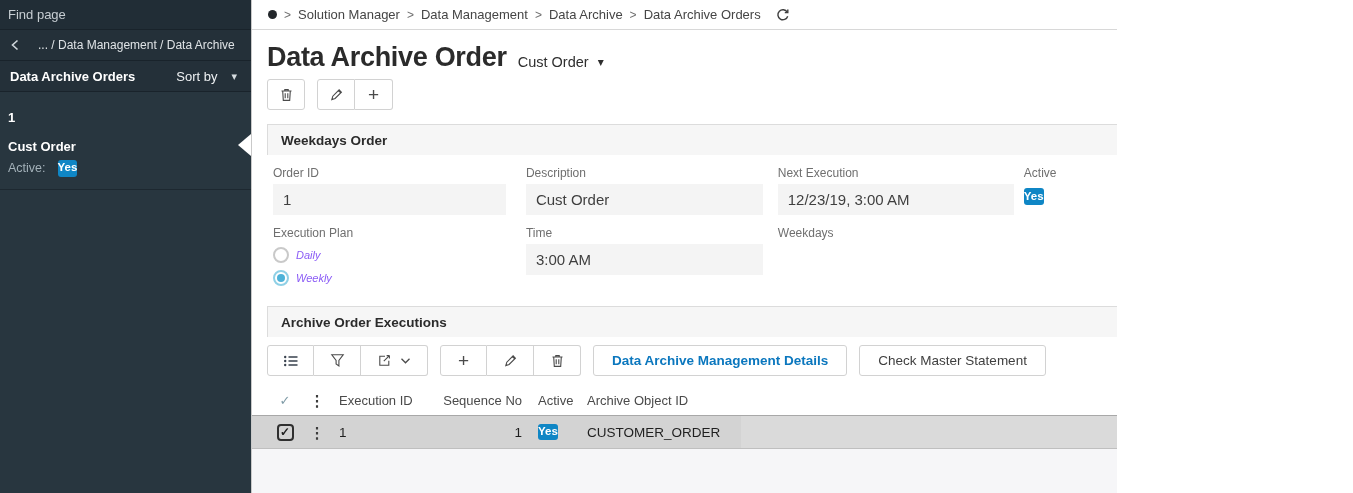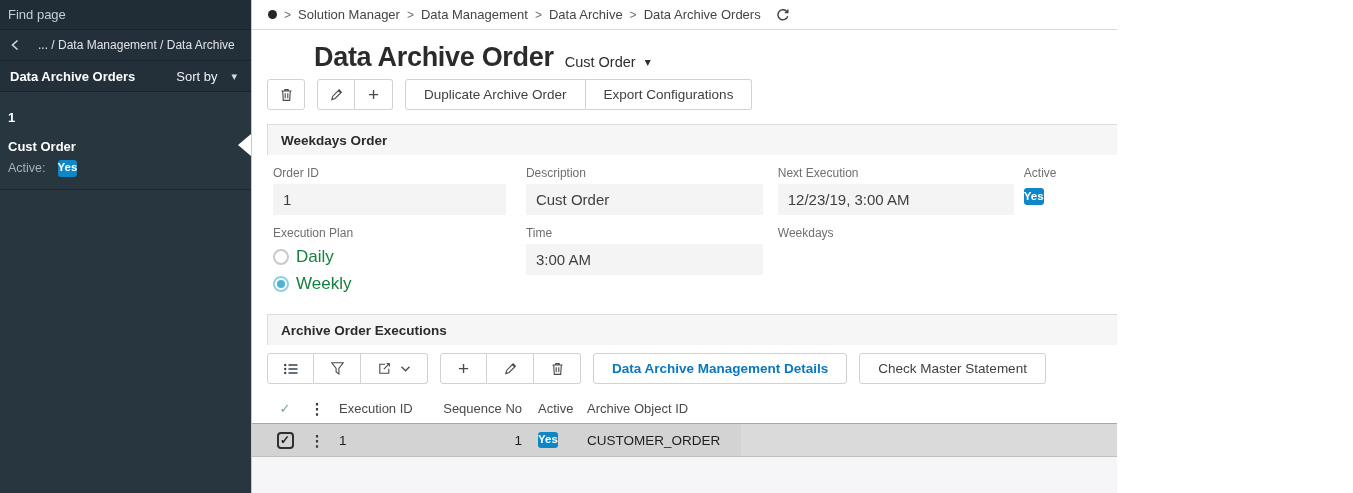--- a/index.html
+++ b/index.html
@@ -36,21 +36,21 @@
   
   main { flex:1; display:flex; flex-direction:column; background:#fff; min-width:0; }
   .topbar { height:30px; border-bottom:1px solid #d8d8d8; display:flex; align-items:center;
             padding-left:16px; font-size:13px; color:#454545; flex:0 0 auto; }
   .home-dot { width:9px; height:9px; border-radius:50%; background:#23272b; display:inline-block; cursor:pointer; }
   .bsep { color:#6f6f6f; margin:0 7px; font-size:12px; }
   .crumb { cursor:pointer; }
   .refresh-btn { margin-left:14px; display:inline-flex; cursor:pointer; }
 
   .page-header { display:flex; align-items:center; padding:12px 0 0 15px; flex:0 0 auto; }
-  .page-header h1 { font-size:27px; font-weight:bold; color:#2b2b2b; letter-spacing:-0.3px;margin-left:47px; }
+  .page-header h1 { font-size:27px; font-weight:bold; color:#2b2b2b; letter-spacing:-0.3px; }
   .subtitle-wrap { margin-left:11px; margin-top:8px; display:flex; align-items:center; gap:9px;
                    cursor:pointer; color:#2e2e2e; font-size:14.5px; }
   .subtitle-wrap .caret { font-size:12px; color:#2e2e2e; }
 
   .toolbar { display:flex; align-items:center; gap:12px; margin:6px 0 0 15px; flex:0 0 auto; }
   .btn { background:#fff; border:1px solid #d2d2d2; border-radius:3px; height:31px;
          display:inline-flex; align-items:center; justify-content:center;
          font-family:"Liberation Sans", sans-serif; font-size:13.5px; color:#3f3f3f;
          padding:0 18px; cursor:pointer; white-space:nowrap; }
   .btn.icon { width:38px; padding:0; }
@@ -77,21 +77,21 @@
   .flabel { font-size:12px; color:#6f6f6f; margin-bottom:4px; }
   .finput { height:31px; background:#f4f4f4; display:flex; align-items:center;
             padding-left:10px; font-size:15px; color:#3f3f3f; cursor:text; }
   .fbadge { margin-top:6px; }
 
   .radio-row { display:flex; align-items:center; margin-top:7px; gap:7px; cursor:pointer; }
   .radio { width:16px; height:16px; border-radius:50%; background:#fff; border:2px solid #c9c9c9;
            display:flex; align-items:center; justify-content:center; }
   .radio.sel { border-color:#8fd0e6; }
   .radio.sel::after { content:""; width:8px; height:8px; border-radius:50%; background:#4eb2d8; }
-  .radio-label { font-size:17px; color:#15803d; }
+  .radio-label { font-size:11px; color:#8b5cf6;font-style:italic; }
 
   .toolbar2 { margin-top:8px; }
   .btn.icon2 { width:47px; padding:0; }
   .btn.icon-export { width:67px; padding:0; }
 
   .table { margin-top:10px; flex:0 0 auto; }
   .thead, .trow { display:flex; align-items:center; }
   .thead { height:29px; font-size:13px; color:#4a4a4a; }
   .lead { width:15px; align-self:stretch; }
   .c-check { width:36px; display:flex; justify-content:center; }
@@ -198,24 +198,20 @@
           <span>
             <svg width="15" height="15" viewBox="0 0 15 15">
                 <path d="M2.8 12.6l1-3.4 6.3-6.3 2.3 2.3-6.3 6.3-3.3 1.1z M9.4 3.6l2.3 2.3" fill="none" stroke="#4a4a4a" stroke-width="1.1"></path>
               </svg>
           </span>
         </button>
         <button class="btn icon">
           <span class="plus">+</span>
         </button>
       </div>
-      <div class="btn-group">
-        <button class="btn">Duplicate Archive Order</button>
-        <button class="btn">Export Configurations</button>
-      </div>
     </div>
 
     <div class="section-band">
       <span>Weekdays Order</span>
     </div>
 
     <div class="fields">
       <div class="frow">
         <div class="fcol1">
           <div class="flabel">Order ID</div>

